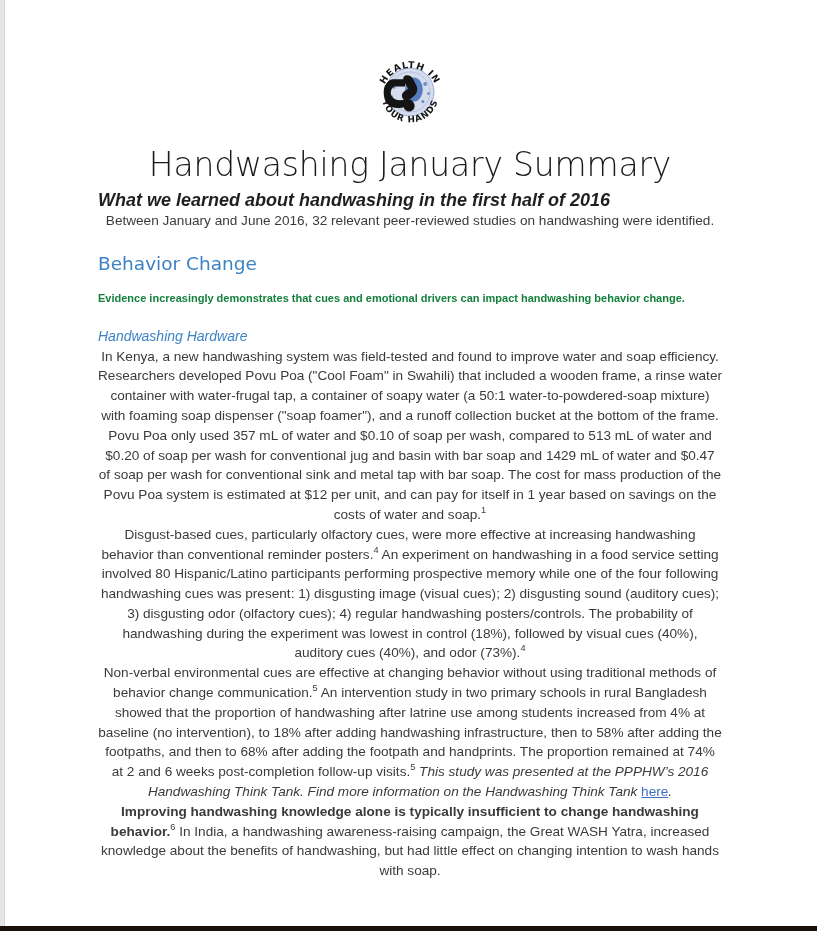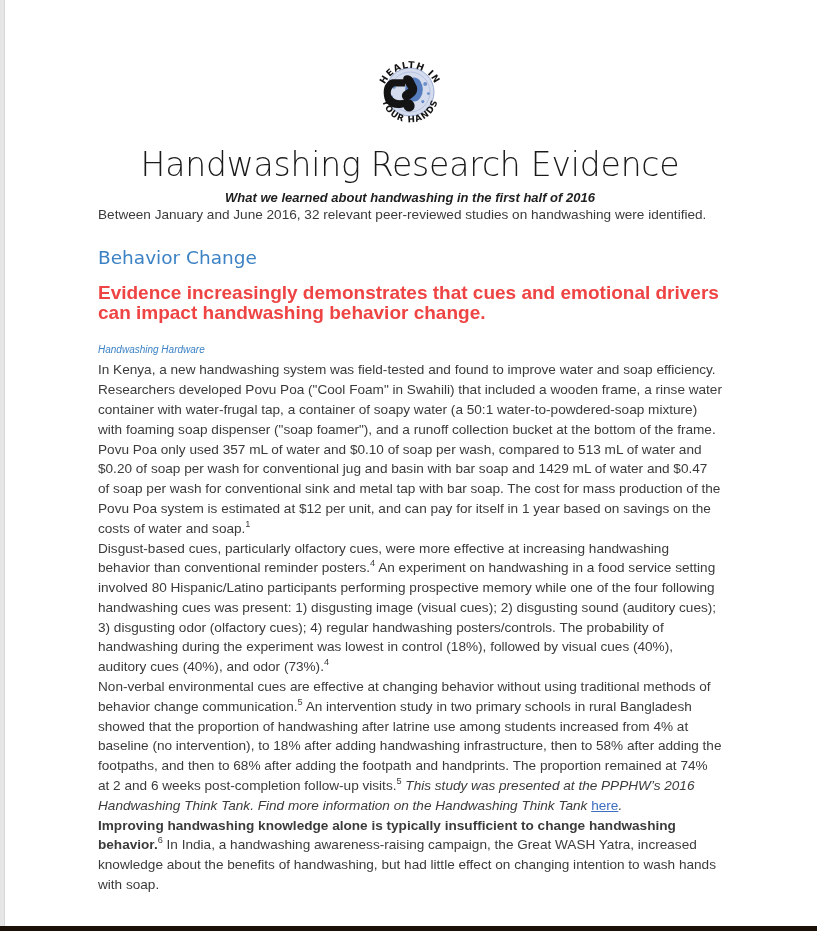--- a/index.html
+++ b/index.html
@@ -66,58 +66,58 @@
     text-align: center;
     font-family: "DejaVu Sans", sans-serif;
     font-weight: 300;
     font-size: 33px;
     line-height: 1.15;
     color: #1a1a1a;
     letter-spacing: -0.2px;
   }
   .doc-subtitle {
     margin: 6px 0 0 0;
-    text-align: center;
+    text-align: left;
     font-family: "Liberation Sans", sans-serif;
     font-style: italic;
     font-weight: bold;
-    font-size: 13px;
+    font-size: 18px;
     color: #1f1f1f;
   }
 
   
   p.body {
     margin: 0;
     font-size: 13.6px;
     line-height: 19.8px;
     color: #3b3b3b;
-    text-align: left;
+    text-align: center;
   }
   .gap-lead  { margin-top: 24px; }
   .gap-para  { margin-top: 17px; }
   .gap-tight { margin-top: 1px; }
 
   h2.section {
     margin: 22px 0 14px 0;
     font-family: "DejaVu Sans", sans-serif;
     font-weight: 400;
     font-size: 18.5px;
     line-height: 22px;
     color: #3c82c4;
   }
   p.lead-bold {
     margin: 0;
-    font-size: 19px;
+    font-size: 11px;
     line-height: 19.8px;
-    color: #ef4444;
+    color: #15803d;
     font-weight: bold;
   }
   h3.subsection {
     margin: 18px 0 1px 0;
-    font-size: 10px;
+    font-size: 14px;
     line-height: 19px;
     font-weight: normal;
     font-style: italic;
     color: #3c82c4;
   }
 
   sup {
     font-size: 9.2px;
     line-height: 0;
     vertical-align: super;
@@ -162,21 +162,21 @@
 
         <text font-family="DejaVu Sans, sans-serif" font-size="11.5" font-weight="bold" fill="#141414" letter-spacing="1.4">
           <textPath href="#arcTop" startOffset="50%" text-anchor="middle">HEALTH IN</textPath>
         </text>
         <text font-family="DejaVu Sans, sans-serif" font-size="11" font-weight="bold" fill="#141414" letter-spacing="1.2">
           <textPath href="#arcBot" startOffset="50%" text-anchor="middle">YOUR HANDS</textPath>
         </text>
       </svg>
     </div>
 
-    <h1 class="doc-title">Handwashing Research Evidence</h1>
+    <h1 class="doc-title">Handwashing January Summary</h1>
     <div class="doc-subtitle">What we learned about handwashing in the first half of 2016</div>
 
     <p class="body gap-lead">Between January and June 2016, 32 relevant peer-reviewed studies on handwashing were identified.</p>
 
     <h2 class="section">Behavior Change</h2>
     <p class="lead-bold">Evidence increasingly demonstrates that cues and emotional drivers can impact handwashing behavior change.</p>
 
     <h3 class="subsection">Handwashing Hardware</h3>
     <p class="body gap-tight">
       <span>In Kenya, a new handwashing system was field-tested and found to improve water and soap efficiency. Researchers developed Povu Poa ("Cool Foam" in Swahili) that included a wooden frame, a rinse water container with water-frugal tap, a container of soapy water (a 50:1 water-to-powdered-soap mixture) with foaming soap dispenser ("soap foamer"), and a runoff collection bucket at the bottom of the frame. Povu Poa only used 357 mL of water and $0.10 of soap per wash, compared to 513 mL of water and $0.20 of soap per wash for conventional jug and basin with bar soap and 1429 mL of water and $0.47 of soap per wash for conventional sink and metal tap with bar soap. The cost for mass production of the Povu Poa system is estimated at $12 per unit, and can pay for itself in 1 year based on savings on the costs of water and soap.</span><sup>1</sup>

